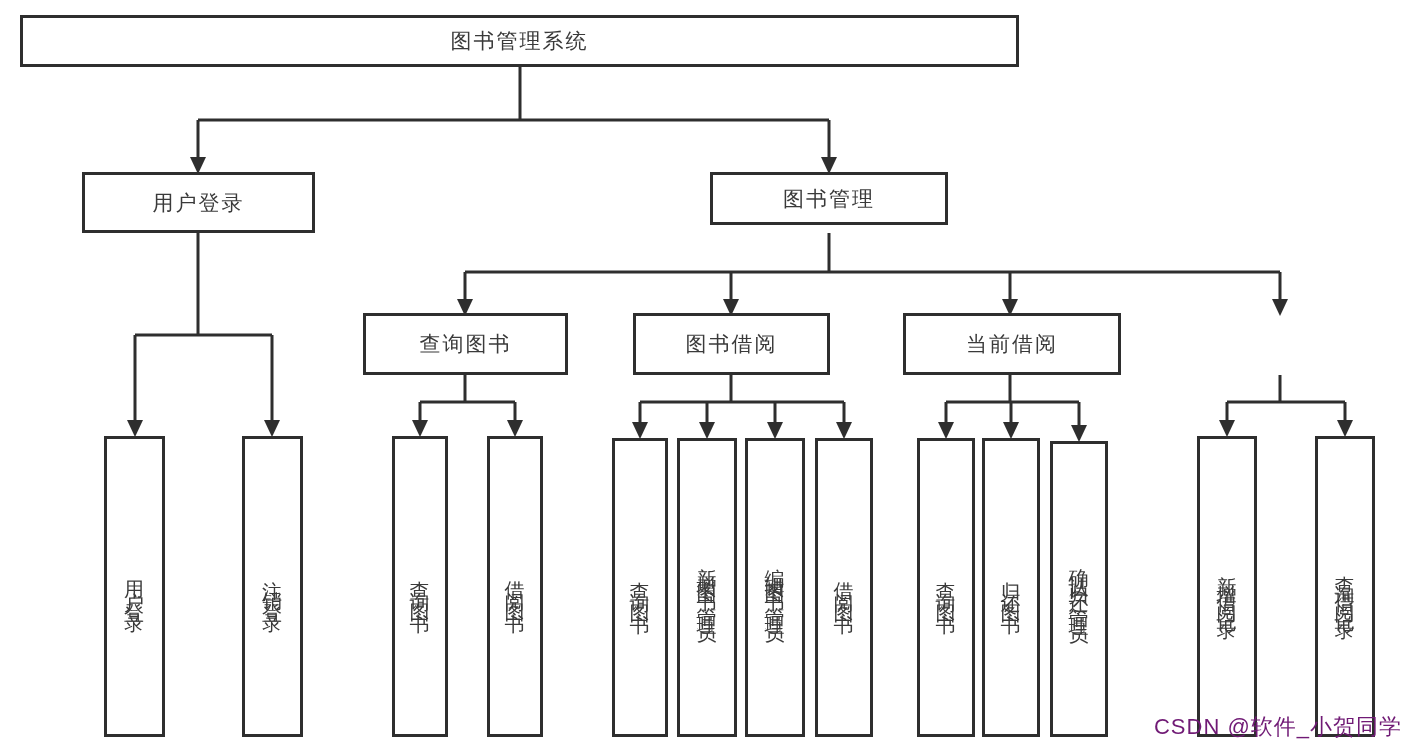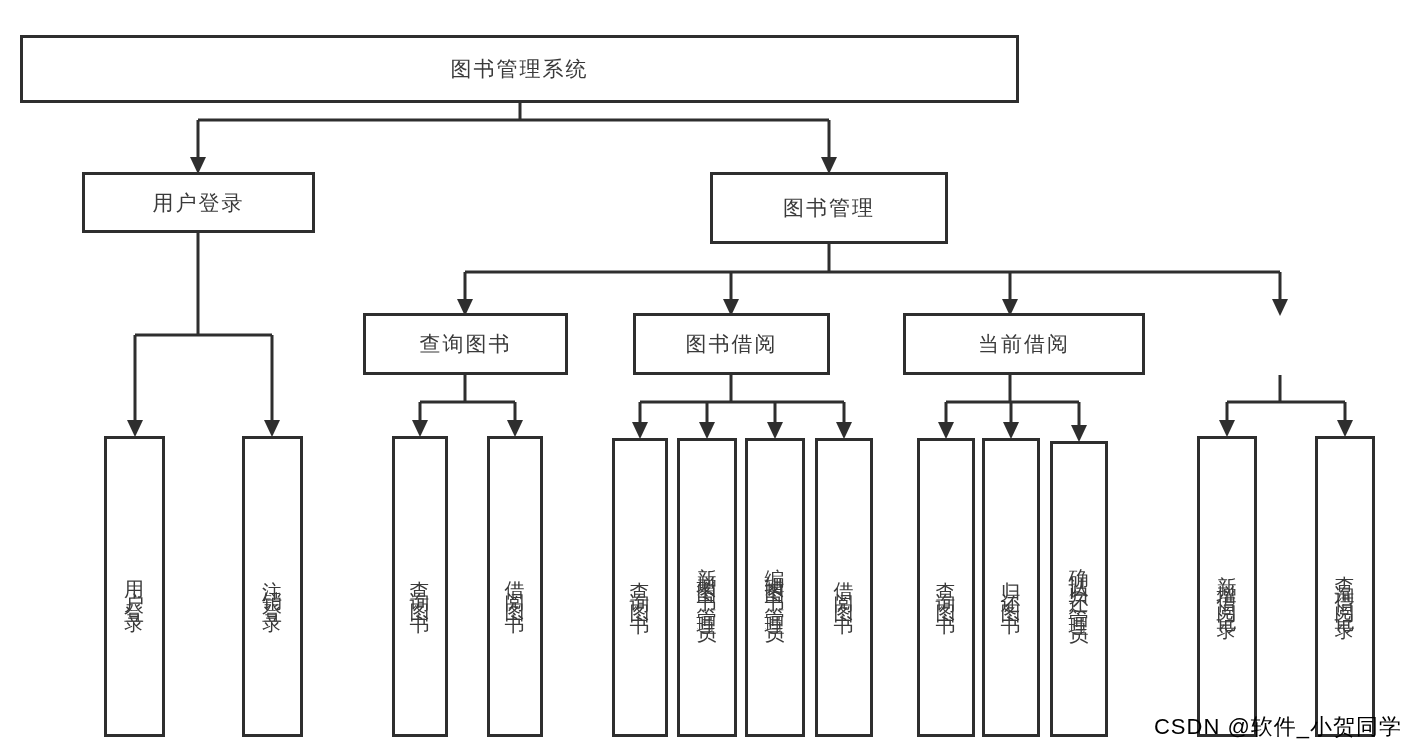--- a/index.html
+++ b/index.html
@@ -18,21 +18,21 @@
   }
   .vbox{
     position:absolute;z-index:2;box-sizing:border-box;
     border:3px solid #2e2e2e;background:#ffffff;color:#3a3a3a;
     display:flex;align-items:center;justify-content:center;
     writing-mode:vertical-lr;text-orientation:mixed;
     font-size:20px;letter-spacing:11px;line-height:1;
   }
   .watermark{
     position:absolute;z-index:5;right:3px;top:712px;
-    color:#000000;font-size:22px;letter-spacing:1px;white-space:nowrap;
+    color:#701a75;font-size:22px;letter-spacing:1px;white-space:nowrap;
   }
 </style>
 </head>
 <body>
 
 <div class="stage">
 
   <svg class="wires" width="1405" height="747" viewBox="0 0 1405 747">
     <g stroke="#2e2e2e" stroke-width="3" fill="none">
 
@@ -66,38 +66,38 @@
       <polygon points="767,422 783,422 775,439"></polygon>
       <polygon points="836,422 852,422 844,439"></polygon>
       <polygon points="938,422 954,422 946,439"></polygon>
       <polygon points="1003,422 1019,422 1011,439"></polygon>
       <polygon points="1071,425 1087,425 1079,442"></polygon>
       <polygon points="1219,420 1235,420 1227,437"></polygon>
       <polygon points="1337,420 1353,420 1345,437"></polygon>
     </g>
   </svg>
 
-  <div class="box" style="left:20px;top:15px;width:999px;height:68px;margin-top:20px;">
+  <div class="box" style="left:20px;top:15px;width:999px;height:52px;">
     <span>图书管理系统</span>
   </div>
 
   <div class="box" style="left:82px;top:172px;width:233px;height:61px;">
     <span>用户登录</span>
   </div>
-  <div class="box" style="left:710px;top:172px;width:238px;height:72px;">
+  <div class="box" style="left:710px;top:172px;width:238px;height:53px;">
     <span>图书管理</span>
   </div>
 
   <div class="box" style="left:363px;top:313px;width:205px;height:62px;">
     <span>查询图书</span>
   </div>
   <div class="box" style="left:633px;top:313px;width:197px;height:62px;">
     <span>图书借阅</span>
   </div>
-  <div class="box" style="left:903px;top:313px;width:242px;height:62px;text-align:center;">
+  <div class="box" style="left:903px;top:313px;width:218px;height:62px;text-align:center;">
     <span>当前借阅</span>
   </div>
 
   <div class="vbox" style="left:104px;top:436px;width:61px;height:301px;">
     <span>用户登录</span>
   </div>
   <div class="vbox" style="left:242px;top:436px;width:61px;height:301px;">
     <span>注销登录</span>
   </div>
 

